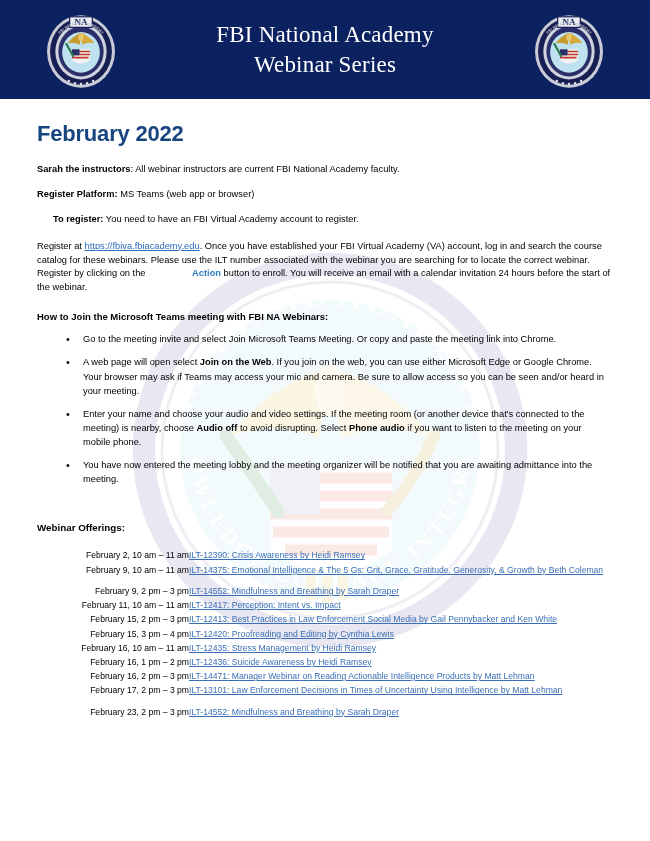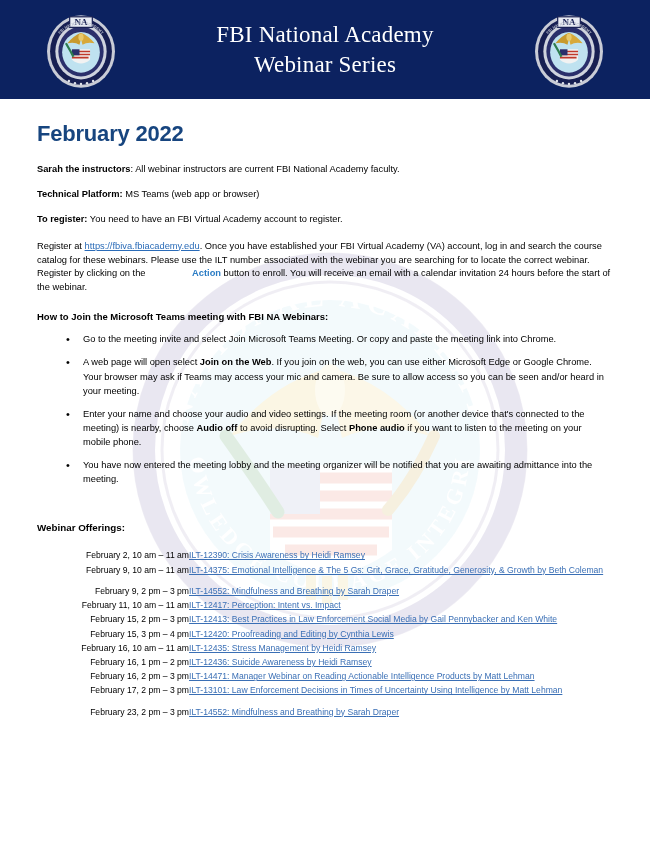--- a/index.html
+++ b/index.html
@@ -70,21 +70,21 @@
     color: #17457f;
     margin: 22px 0 16px 0;
     letter-spacing: -0.2px;
   }
 
   .para {
     font-size: 9.3px;
     line-height: 1.42;
     margin: 0 0 12px 0;
   }
-  .para.tight { margin-bottom: 13px; }
+  .para.tight { margin-bottom: 13px; margin-left: 16px; }
   b, .b { font-weight: bold; }
 
   .link {
     color: #2b6cb8;
     text-decoration: underline;
   }
   .accent {
     color: #2b7cc4;
     font-weight: bold;
     margin-left: 44px;
@@ -253,21 +253,21 @@
 
 <div class="page">
 
   <div class="month-title">February 2022</div>
 
   <p class="para">
     <b>Sarah the instructors</b><span>:  All webinar instructors are current FBI National Academy faculty.</span>
   </p>
 
   <p class="para">
-    <b>Technical Platform:</b><span>  MS Teams (web app or browser)</span>
+    <b>Register Platform:</b><span>  MS Teams (web app or browser)</span>
   </p>
 
   <p class="para tight">
     <b>To register:</b><span>   You need to have an FBI Virtual Academy account to register.</span>
   </p>
 
   <p class="block-para">
     <span>Register at </span><a class="link" href="#">https://fbiva.fbiacademy.edu</a><span>.  Once you have established your FBI Virtual Academy (VA) account, log in and search the course catalog for these webinars.  Please use the ILT number associated with the webinar you are searching for to locate the correct webinar.  Register by clicking on the </span><span class="accent">Action</span><span> button to enroll.  You will receive an email with a calendar invitation 24 hours before the start of the webinar.</span>
   </p>
 

